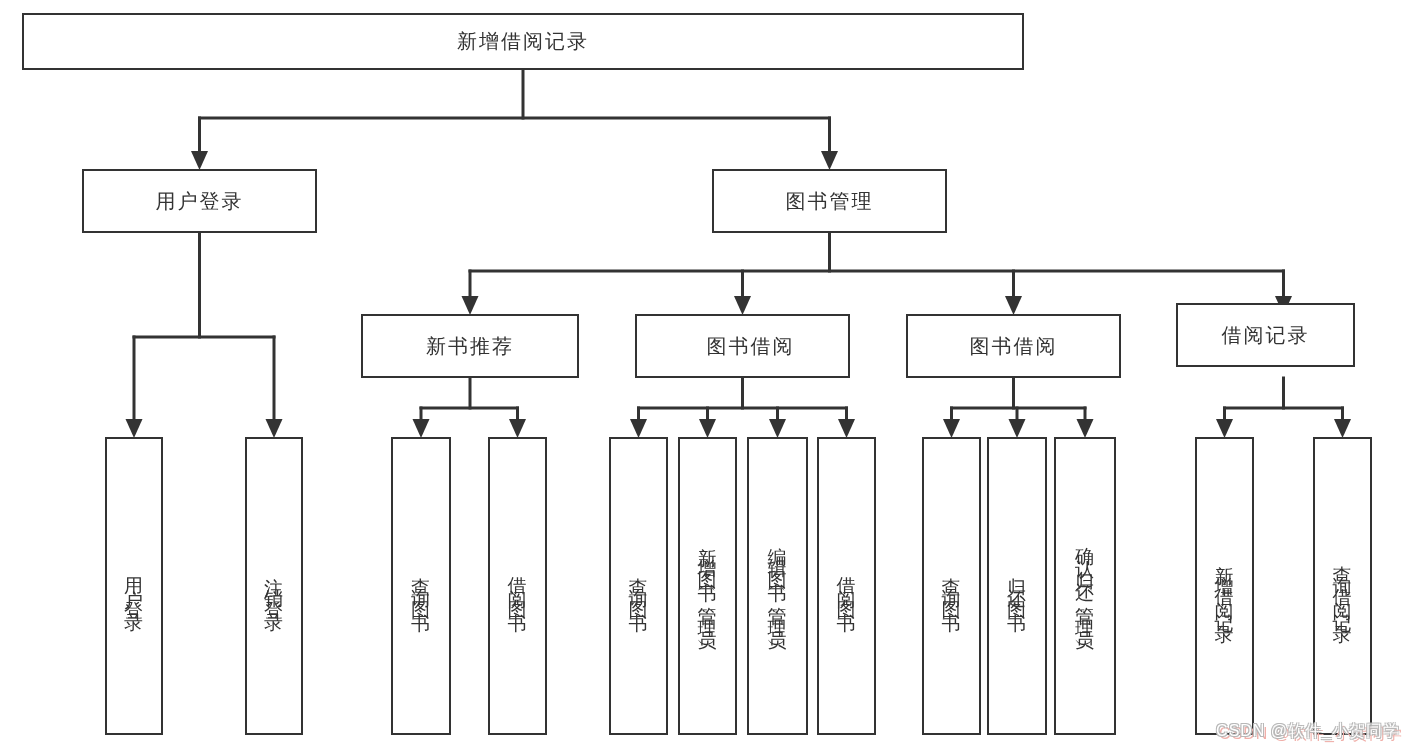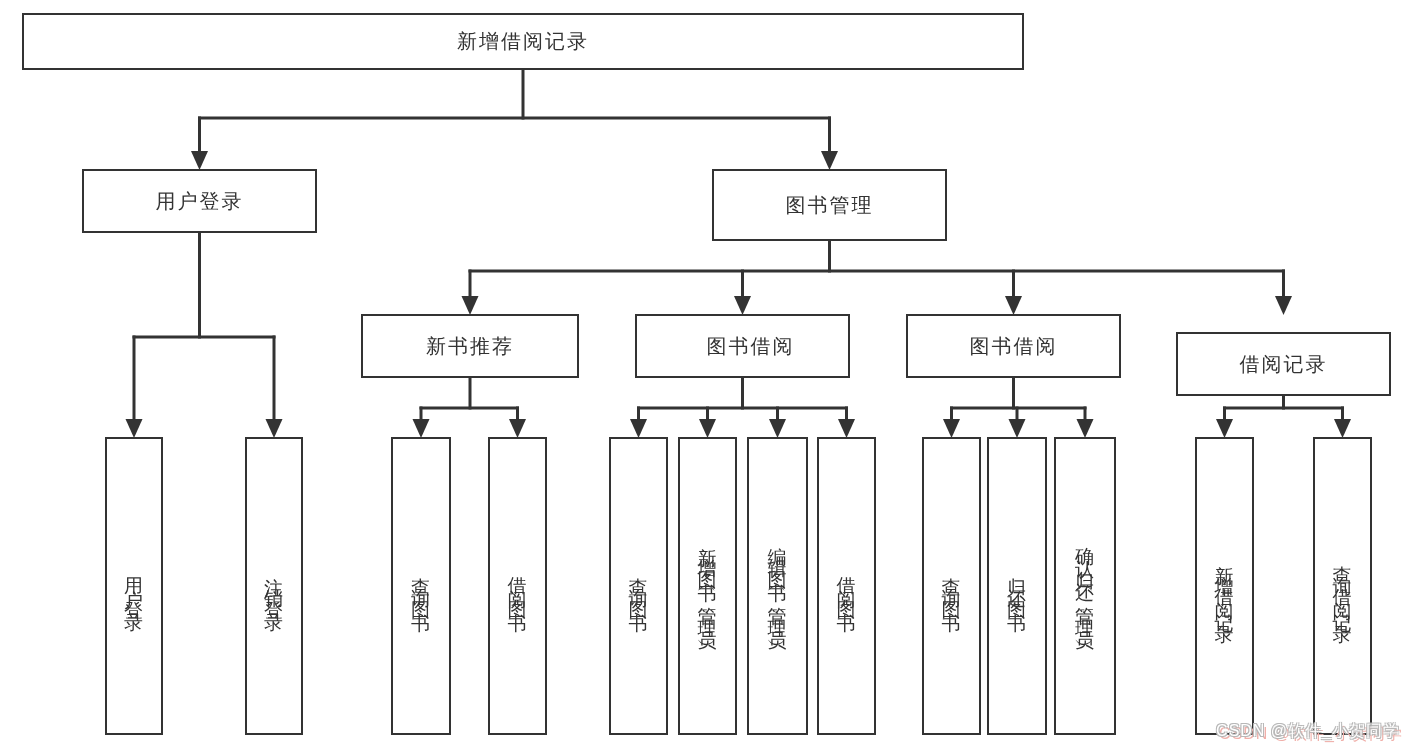--- a/index.html
+++ b/index.html
@@ -109,25 +109,25 @@
       <line x1="1283.5" y1="378" x2="1283.5" y2="408" stroke="#333333" stroke-width="3" stroke-linecap="square"></line>
       <line x1="1224.5" y1="408" x2="1342.5" y2="408" stroke="#333333" stroke-width="3" stroke-linecap="square"></line>
       <line x1="1224.5" y1="408" x2="1224.5" y2="423" stroke="#333333" stroke-width="3" stroke-linecap="square"></line>
       <polygon points="1216,419 1233,419 1224.5,438" fill="#333333"></polygon>
       <line x1="1342.5" y1="408" x2="1342.5" y2="423" stroke="#333333" stroke-width="3" stroke-linecap="square"></line>
       <polygon points="1334,419 1351,419 1342.5,438" fill="#333333"></polygon>
     </svg>
   <div id="nodes">
       <div class="node h" style="left: 22px; top: 13px; width: 1002px; height: 57px;">新增借阅记录</div>
       <div class="node h" style="left: 82px; top: 169px; width: 235px; height: 64px;">用户登录</div>
-      <div class="node h" style="left: 712px; top: 169px; width: 235px; height: 72px;">图书管理</div>
+      <div class="node h" style="left: 712px; top: 169px; width: 235px; height: 64px;">图书管理</div>
       <div class="node h" style="left: 361px; top: 314px; width: 218px; height: 64px;">新书推荐</div>
       <div class="node h" style="left: 635px; top: 314px; width: 215px; height: 64px; padding-left: 16px;">图书借阅</div>
       <div class="node h" style="left: 906px; top: 314px; width: 215px; height: 64px;">图书借阅</div>
-      <div class="node h" style="left: 1176px; top: 332px; width: 215px; height: 64px;">借阅记录</div>
+      <div class="node h" style="left: 1176px; top: 303px; width: 179px; height: 64px;">借阅记录</div>
       <div class="node v" style="left: 105px; top: 437px; width: 58px; height: 298px;">用户登录</div>
       <div class="node v" style="left: 245px; top: 437px; width: 58px; height: 298px;">注销登录</div>
       <div class="node v" style="left: 391px; top: 437px; width: 60px; height: 298px;">查询图书</div>
       <div class="node v" style="left: 488px; top: 437px; width: 59px; height: 298px;">借阅图书</div>
       <div class="node v" style="left: 609px; top: 437px; width: 59px; height: 298px;">查询图书</div>
       <div class="node v" style="left: 678px; top: 437px; width: 59px; height: 298px;">新增图书（管理员）</div>
       <div class="node v" style="left: 747px; top: 437px; width: 61px; height: 298px;">编辑图书（管理员）</div>
       <div class="node v" style="left: 817px; top: 437px; width: 59px; height: 298px;">借阅图书</div>
       <div class="node v" style="left: 922px; top: 437px; width: 59px; height: 298px;">查询图书</div>
       <div class="node v" style="left: 987px; top: 437px; width: 60px; height: 298px;">归还图书</div>

